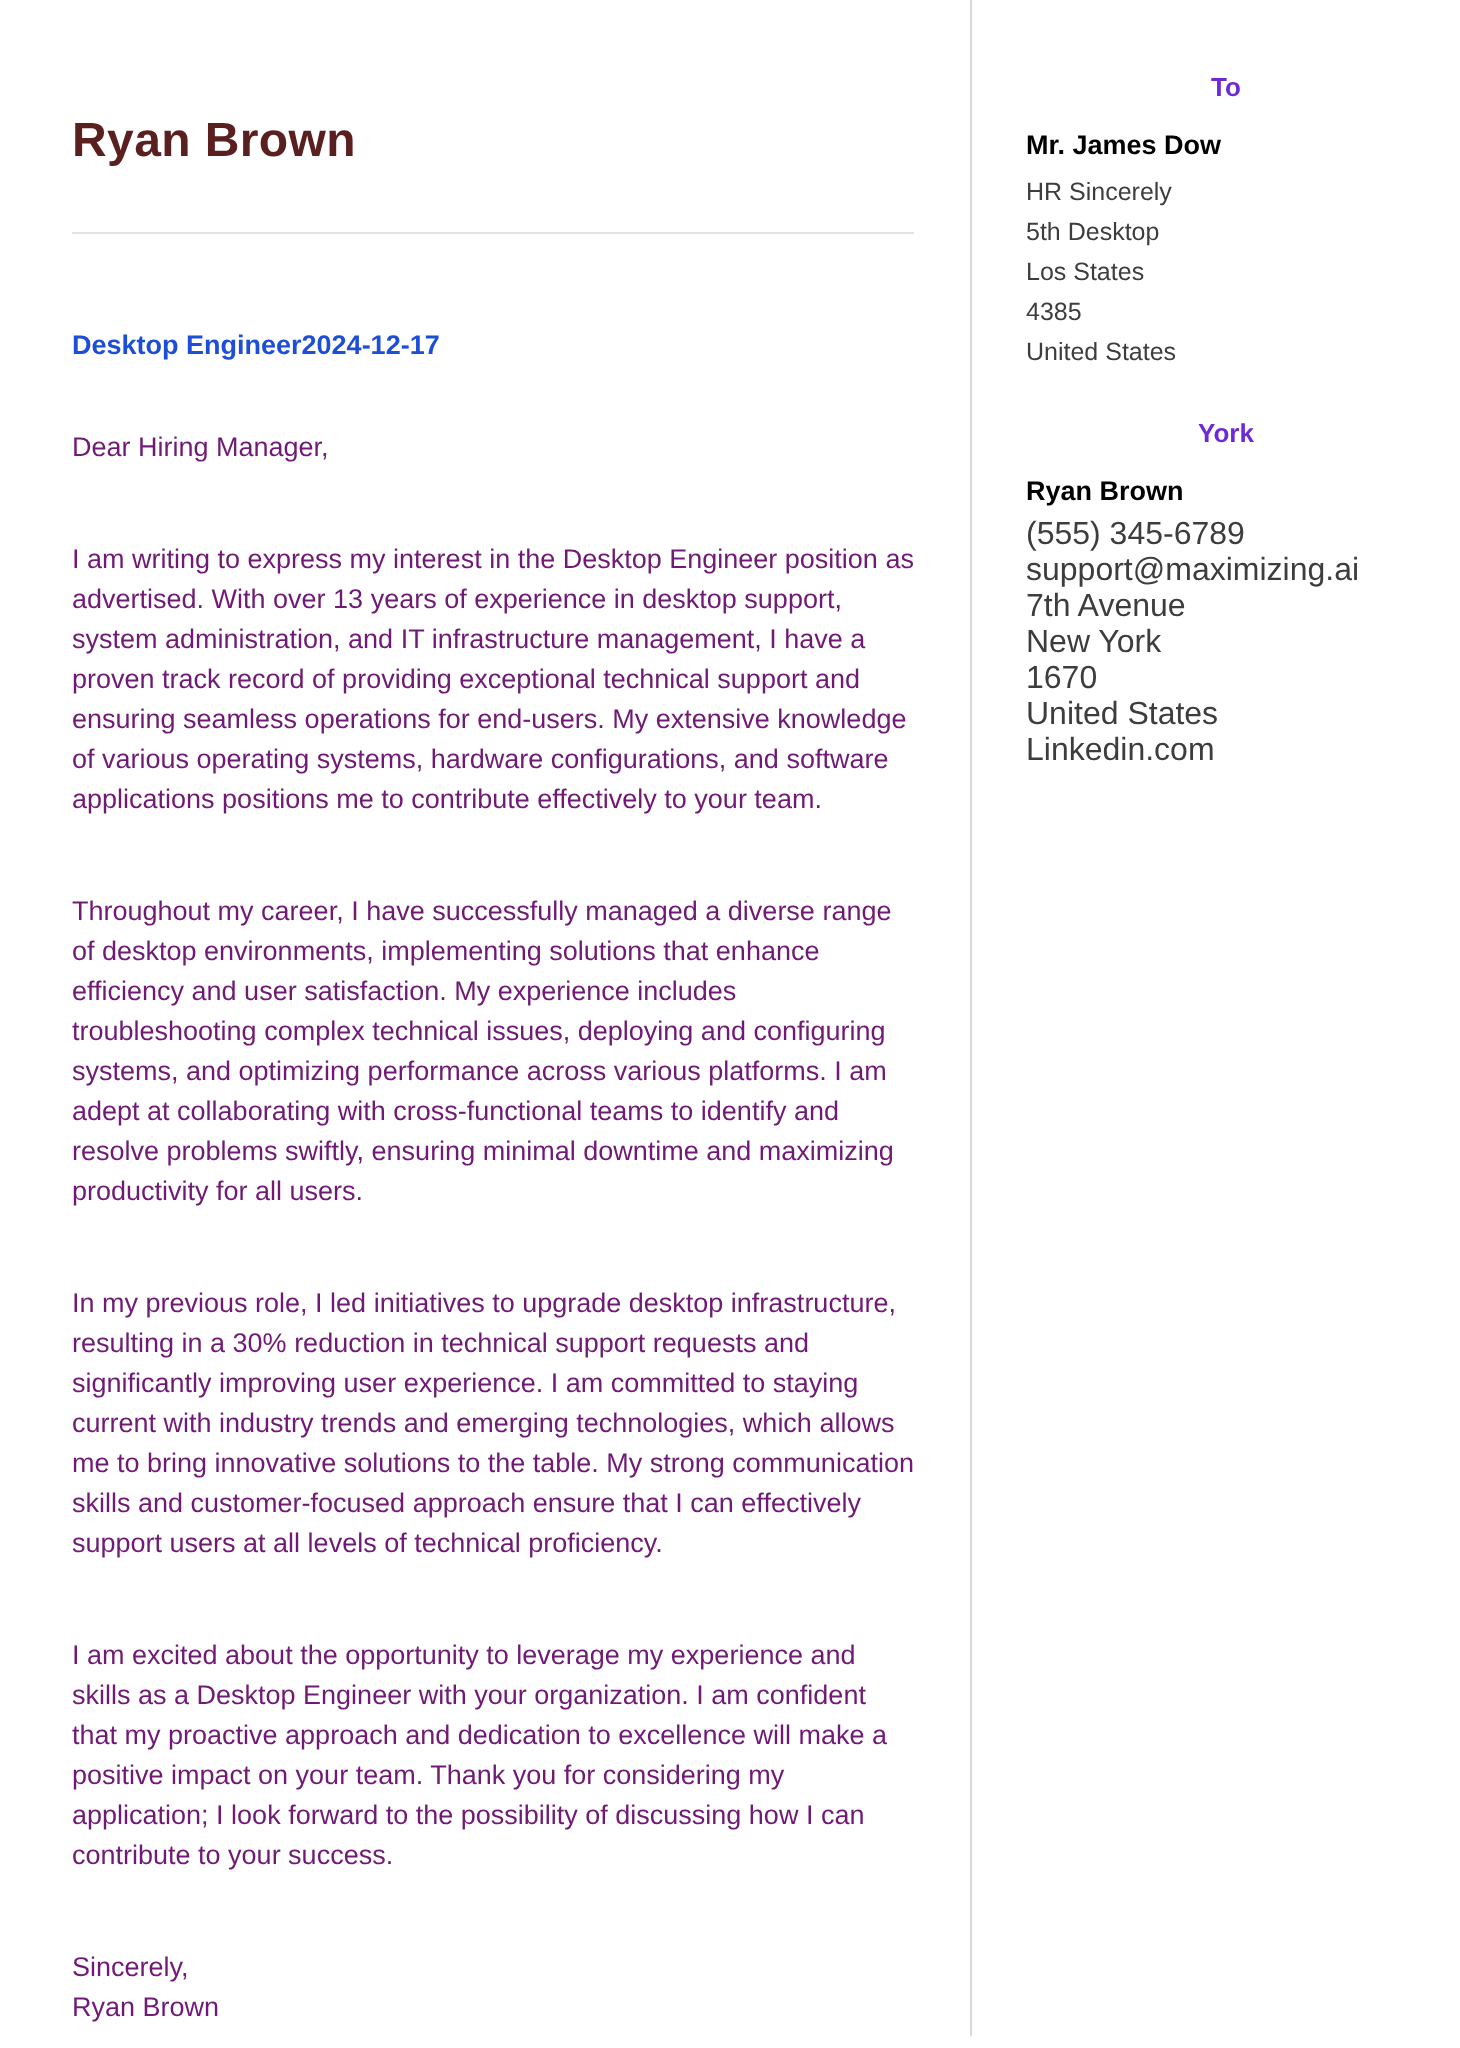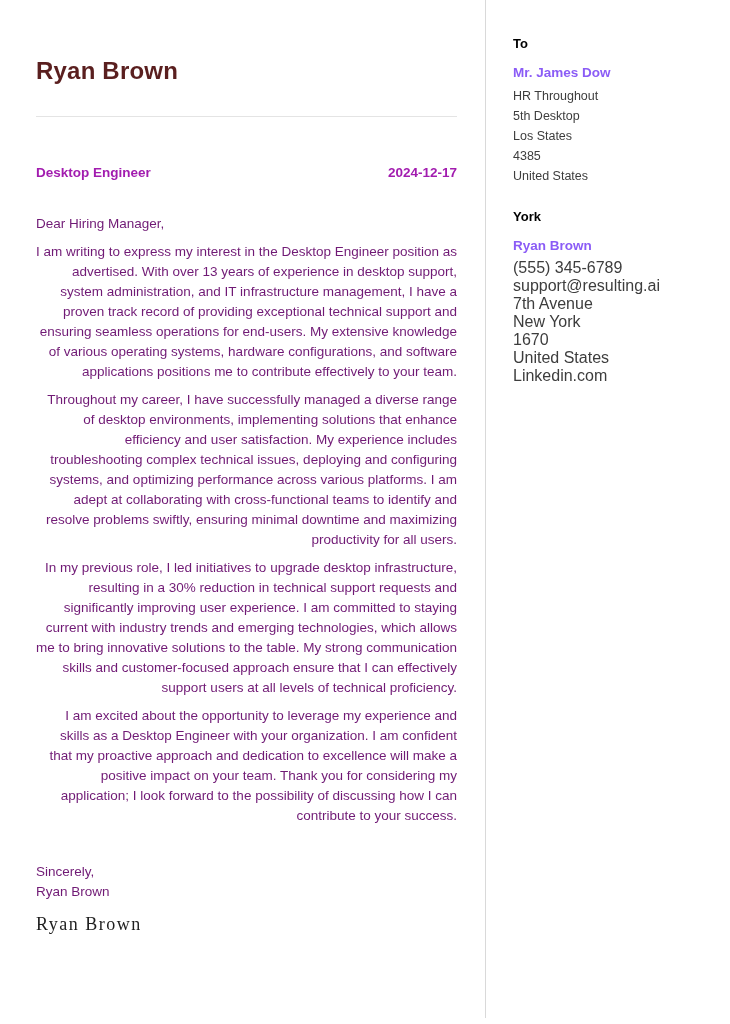--- a/index.html
+++ b/index.html
@@ -29,33 +29,32 @@
   }
   .title-rule {
     margin-top: 30px;
     border: none;
     border-top: 1px solid #e4e4e4;
     height: 0;
   }
   .meta-row {
     margin-top: 48px;
     display: flex;
-    justify-content: space-between;
     align-items: baseline;
     font-size: 13.5px;
     font-weight: bold;
-    color: #a21caf;
+    color: #1d4ed8;
   }
   .body-text {
     font-size: 13.5px;
     line-height: 20px;
     color: #701a75;
   }
   .salutation { margin-top: 34px; }
-  .para { margin-top: 8px; text-align: right; }
+  .para { margin-top: 36px; }
   .closing { margin-top: 36px; }
   .signature {
     margin-top: 10px;
     font-family: cursive;
     font-size: 18px;
     line-height: 24px;
     letter-spacing: 1.5px;
     color: #1e1e1e;
   }
   
@@ -72,30 +71,31 @@
     position: absolute;
     left: 513px;
     top: 0;
     width: 200px;
     color: #3d3d3d;
   }
   .side-label {
     font-size: 13px;
     line-height: 16px;
     font-weight: bold;
-    color: #000000;
+    color: #6d28d9;
+    text-align: center;
   }
   .side-label.to { padding-top: 36px; }
   .side-label.from { margin-top: 23px; }
   .side-name {
     margin-top: 12px;
     font-size: 13.5px;
     line-height: 18px;
     font-weight: bold;
-    color: #8b5cf6;
+    color: #000000;
   }
   .side-lines { list-style: none; margin-top: 4px; }
   .side-lines.to-lines li { font-size: 12.5px; line-height: 20px; }
   .side-lines.from-lines li { font-size: 16px; line-height: 18px; }
 </style>
 </head>
 <body>
 
 <div class="page">
 
@@ -122,32 +122,32 @@
 
     <div class="signature">Ryan Brown</div>
   </div>
 
   <div class="divider"></div>
 
   <div class="sidebar">
     <div class="side-label to">To</div>
     <div class="side-name">Mr. James Dow</div>
     <ul class="side-lines to-lines">
-      <li>HR Throughout</li>
+      <li>HR Sincerely</li>
       <li>5th Desktop</li>
       <li>Los States</li>
       <li>4385</li>
       <li>United States</li>
     </ul>
 
     <div class="side-label from">York</div>
     <div class="side-name">Ryan Brown</div>
     <ul class="side-lines from-lines">
       <li>(555) 345-6789</li>
-      <li>support@resulting.ai</li>
+      <li>support@maximizing.ai</li>
       <li>7th Avenue</li>
       <li>New York</li>
       <li>1670</li>
       <li>United States</li>
       <li>Linkedin.com</li>
     </ul>
   </div>
 
 </div>
 

